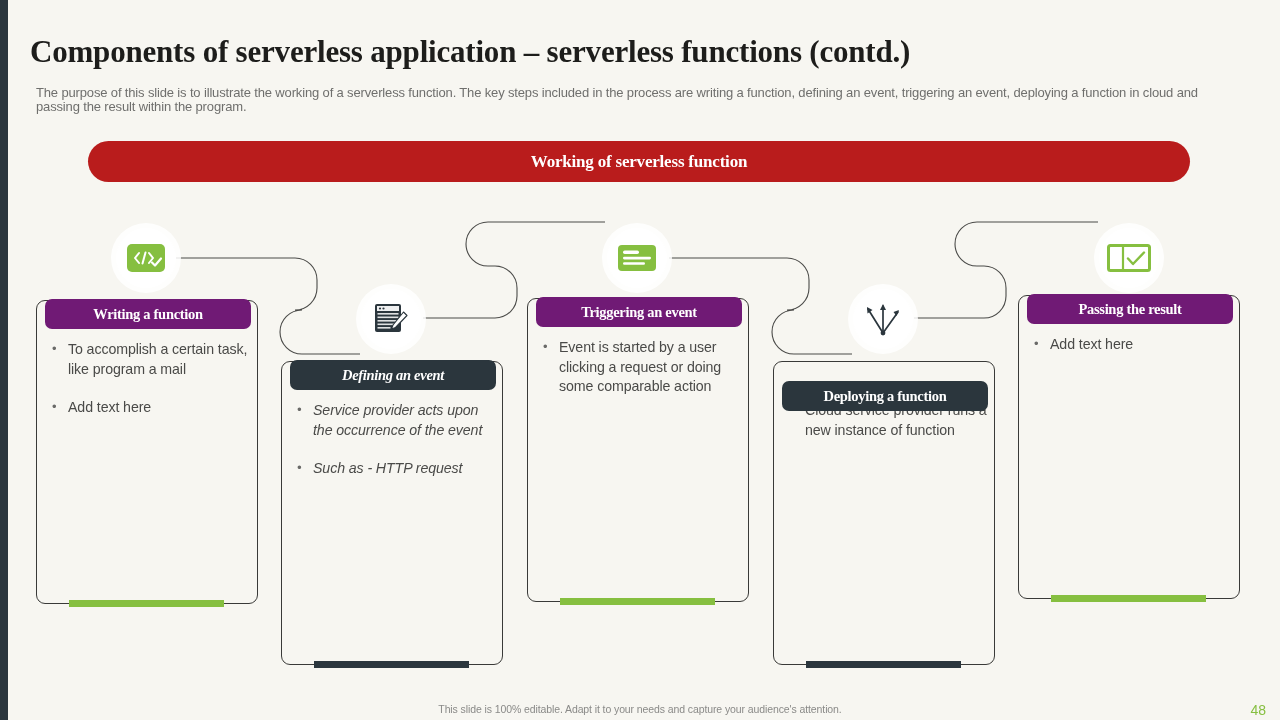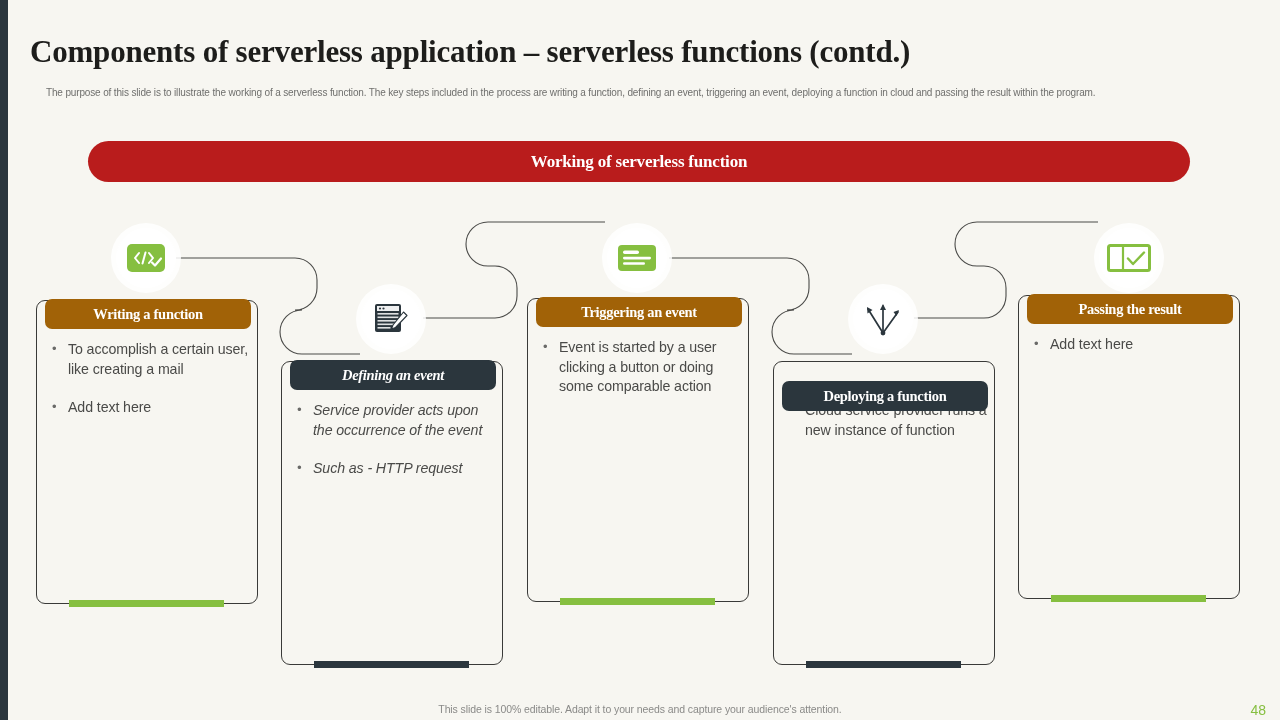--- a/index.html
+++ b/index.html
@@ -18,22 +18,22 @@
   }
 
   
   .page-title{
     position:absolute;left:30px;top:34px;width:1200px;
     font-family:"Liberation Serif", serif;
     font-size:31px;font-weight:700;color:#1d1d1b;
     letter-spacing:-0.2px;white-space:nowrap;
   }
   .page-subtitle{
-    position:absolute;left:46px;top:86px;width:1205px;
-    font-size:10px;line-height:14px;color:#6f6f6d;
+    position:absolute;left:36px;top:86px;width:1205px;
+    font-size:13px;line-height:14px;color:#6f6f6d;
     letter-spacing:-0.15px;
   }
 
   
   .banner{
     position:absolute;left:88px;top:141px;width:1102px;height:41px;
     background:#b91c1c;border-radius:21px;
     display:flex;align-items:center;justify-content:center;
   }
   .banner-text{
@@ -53,21 +53,21 @@
     border-radius:9px;
     box-sizing:border-box;
   }
   .card-tab{
     position:absolute;
     height:30px;border-radius:7px;
     display:flex;align-items:center;justify-content:center;
     box-sizing:border-box;padding:0 10px;
     z-index:3;
   }
-  .card-tab.green{background:#a16207;}
+  .card-tab.green{background:#701a75;}
   .card-tab.dark{background:#2b363d;}
   .card-tab span{
     font-family:"Liberation Serif", serif;
     font-size:14.5px;font-weight:700;color:#ffffff;
     letter-spacing:-0.3px;white-space:nowrap;
   }
   .card-list{
     position:absolute;
     z-index:2;
     box-sizing:border-box;
@@ -135,21 +135,21 @@
       <path d="M914,318 H984 a22,22 0 0 0 22,-22 v-8 a22,22 0 0 0 -22,-22 H977 a22,22 0 0 1 -22,-22 v0 a22,22 0 0 1 22,-22 H1098"></path>
     </g>
   </svg>
 
   <div class="card" style="left:36px;top:300px;width:222px;height:304px;">
     <div class="card-body" style="width:222px;height:304px;"></div>
     <div class="card-tab green" style="left:9px;top:-1px;width:206px;">
       <span>Writing a function</span>
     </div>
     <ul class="card-list" style="left:8px;top:40px;width:206px;">
-      <li>To accomplish a certain user, like creating a mail</li>
+      <li>To accomplish a certain task, like program a mail</li>
       <li>Add text here</li>
     </ul>
     <div class="accent-bar green" style="left:33px;top:300px;width:155px;"></div>
   </div>
   <div class="icon-bubble" style="left:116px;top:228px;">
     <svg width="38" height="28" viewBox="0 0 38 28">
       <rect x="0" y="0" width="38" height="28" rx="5" fill="#86bf40"></rect>
       <g stroke="#ffffff" stroke-width="2" fill="none" stroke-linecap="round" stroke-linejoin="round">
         <path d="M12,9 L8,14 L12,19"></path>
         <path d="M22,9 L26,14 L22,19"></path>
@@ -186,21 +186,21 @@
       <path d="M30.5,10 L34,13.5 L22.5,25.5 L18.5,27 L20,23z" fill="#ffffff" stroke="#2b363d" stroke-width="1.1" stroke-linejoin="round"></path>
     </svg>
   </div>
 
   <div class="card" style="left:527px;top:298px;width:208px;height:304px;">
     <div class="card-body" style="width:222px;height:304px;"></div>
     <div class="card-tab green" style="left:9px;top:-1px;width:206px;">
       <span>Triggering an event</span>
     </div>
     <ul class="card-list" style="left:8px;top:40px;width:206px;">
-      <li>Event is started by a user clicking a button  or doing some comparable action</li>
+      <li>Event is started by a user clicking a request  or doing some comparable action</li>
     </ul>
     <div class="accent-bar green" style="left:33px;top:300px;width:155px;"></div>
   </div>
   <div class="icon-bubble" style="left:607px;top:228px;">
     <svg width="38" height="26" viewBox="0 0 38 26">
       <rect x="0" y="0" width="38" height="26" rx="4" fill="#86bf40"></rect>
       <g fill="#ffffff">
         <rect x="5" y="5.5" width="16" height="3.4" rx="1.7"></rect>
         <rect x="5" y="11.8" width="28" height="2.6" rx="1.3"></rect>
         <rect x="5" y="17.2" width="22" height="2.6" rx="1.3"></rect>

